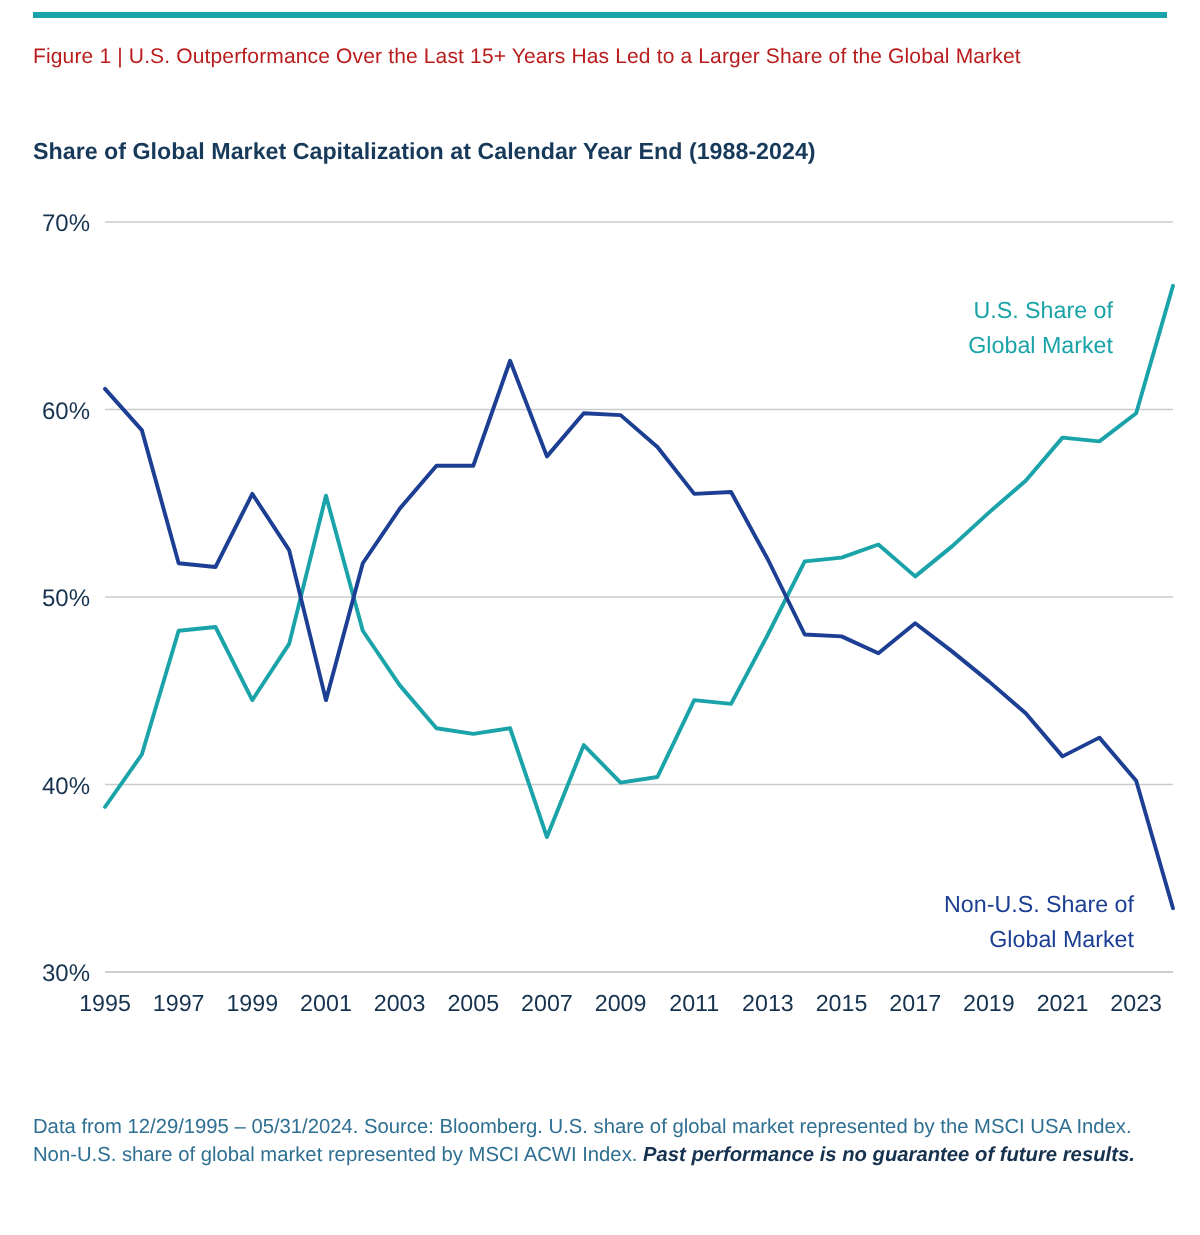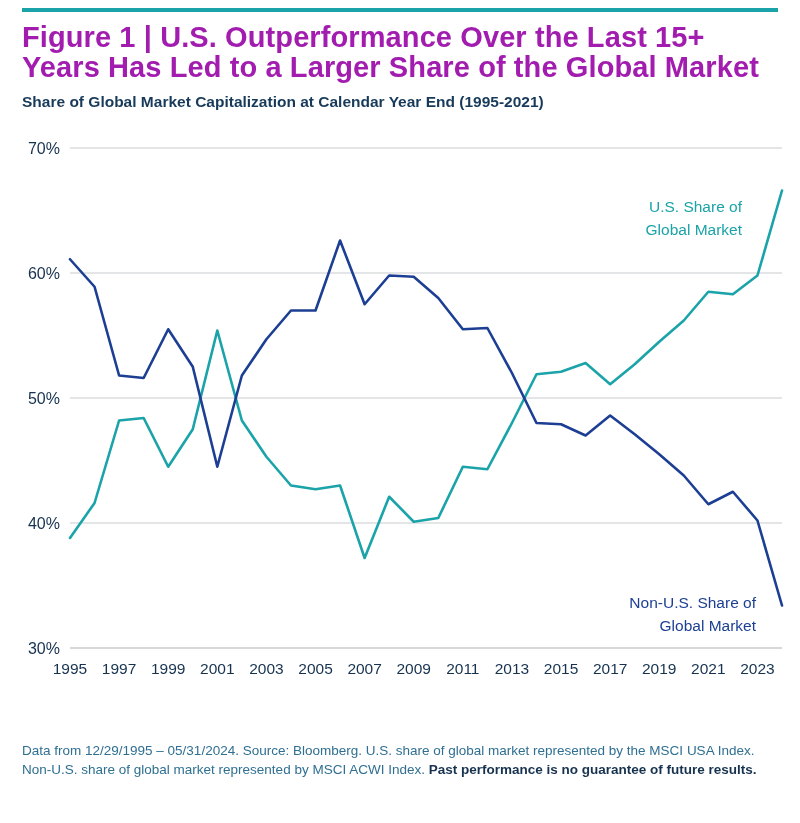--- a/index.html
+++ b/index.html
@@ -26,24 +26,24 @@
     top: 8px;
     width: 756px;
     height: 4px;
     background: #1aa3a8;
   }
   .title {
     position: absolute;
     left: 22px;
     top: 22px;
     width: 760px;
-    font-size: 29px;
+    font-size: 14px;
     line-height: 30px;
-    color: #a21caf;
-    font-weight: bold;
+    color: #b91c1c;
+    font-weight: normal;
     letter-spacing: 0.1px;
   }
   .subtitle {
     position: absolute;
     left: 22px;
     top: 92px;
     width: 740px;
     font-size: 15.5px;
     line-height: 20px;
     color: #183a5a;
@@ -63,40 +63,41 @@
     position: absolute;
     left: 22px;
     top: 741px;
     width: 760px;
     font-size: 13.5px;
     line-height: 19px;
     color: #2f6f92;
   }
   .footnote b {
     color: #16324f;
+    font-style: italic;
   }
   .ylabel, .xlabel {
     font-family: "Liberation Sans", sans-serif;
     fill: #16324f;
   }
   .series-label {
     font-family: "Liberation Sans", sans-serif;
     font-size: 15.5px;
   }
 </style>
 </head>
 <body>
 
 <div class="page">
 
   <div class="top-rule"></div>
 
   <div class="title">Figure 1 | U.S. Outperformance Over the Last 15+ Years Has Led to a Larger Share of the Global Market</div>
 
-  <div class="subtitle">Share of Global Market Capitalization at Calendar Year End (1995-2021)</div>
+  <div class="subtitle">Share of Global Market Capitalization at Calendar Year End (1988-2024)</div>
 
   <div class="plot-wrap">
     <svg class="chart-svg" id="chart" width="800" height="600" viewBox="0 0 800 600">
         <line x1="70" x2="782" y1="518" y2="518" stroke="#c9cbcd" stroke-width="1"></line>
         <text x="60" y="524" text-anchor="end" font-size="16" fill="#16324f" font-family="&quot;Liberation Sans&quot;, sans-serif" class="ylabel">30%</text>
         <line x1="70" x2="782" y1="393" y2="393" stroke="#c9cbcd" stroke-width="1"></line>
         <text x="60" y="399" text-anchor="end" font-size="16" fill="#16324f" font-family="&quot;Liberation Sans&quot;, sans-serif" class="ylabel">40%</text>
         <line x1="70" x2="782" y1="268" y2="268" stroke="#c9cbcd" stroke-width="1"></line>
         <text x="60" y="274" text-anchor="end" font-size="16" fill="#16324f" font-family="&quot;Liberation Sans&quot;, sans-serif" class="ylabel">50%</text>
         <line x1="70" x2="782" y1="143" y2="143" stroke="#c9cbcd" stroke-width="1"></line>

